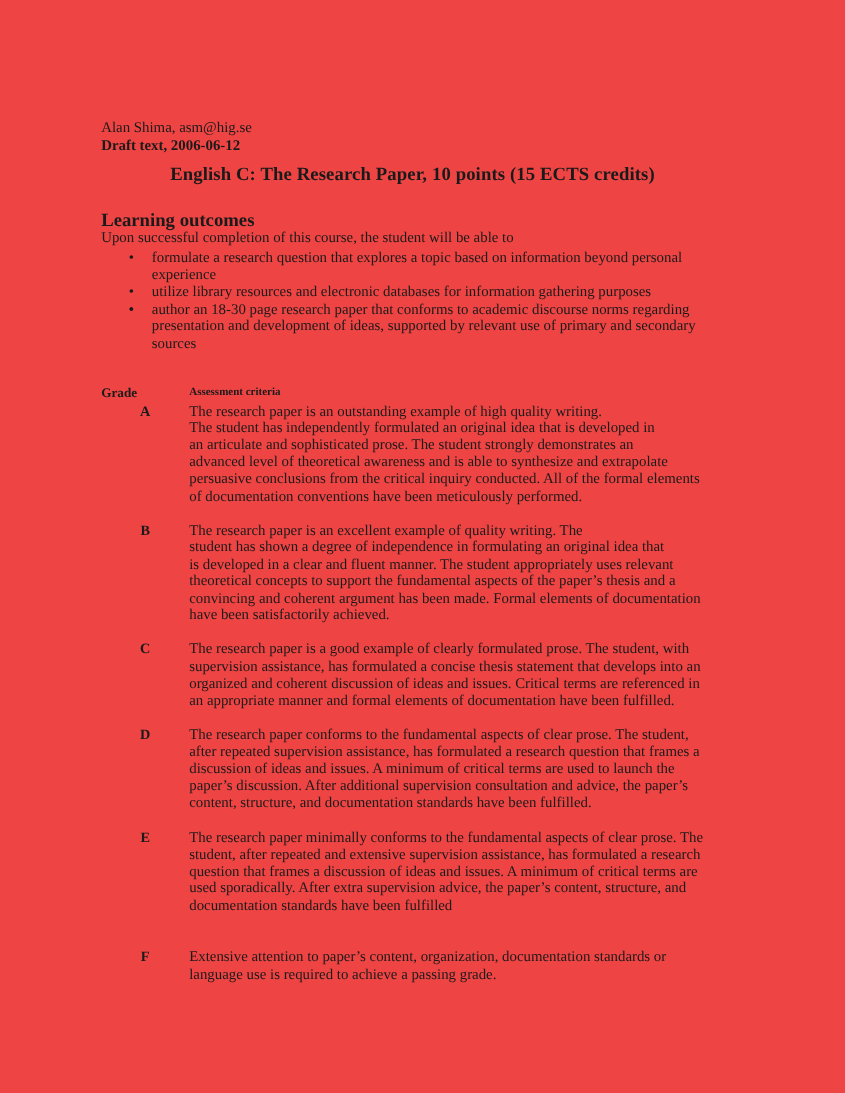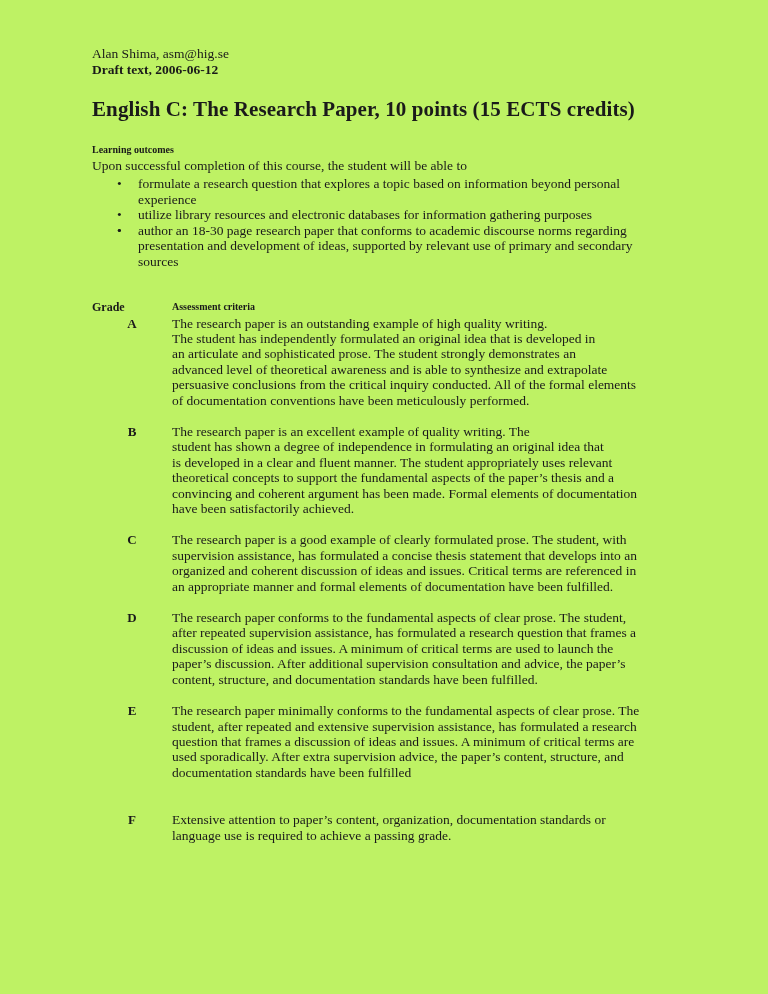--- a/index.html
+++ b/index.html
@@ -12,47 +12,48 @@
     width: 768px;
     height: 994px;
     font-family: "Liberation Serif", "DejaVu Serif", serif;
     color: #1a1a1a;
     -webkit-font-smoothing: antialiased;
   }
   .page {
     position: relative;
     width: 768px;
     height: 994px;
-    background: #bef264;
+    background: #ef4444;
     box-sizing: border-box;
-    padding: 46px 98px 0 92px;
+    padding: 108px 98px 0 92px;
   }
   .doc-header {
     font-size: 13.5px;
     line-height: 15.5px;
   }
   .doc-header .author-line {
     font-weight: normal;
   }
   .doc-header .draft-line {
     font-weight: bold;
   }
   .doc-title {
-    font-size: 21px;
+    text-align: center;
+    font-size: 17px;
     font-weight: bold;
     line-height: 20px;
-    margin-top: 22px;
+    margin-top: 10px;
     margin-right: 12px;
     letter-spacing: 0.1px;
   }
   .section {
     margin-top: 23px;
   }
   .section-heading {
-    font-size: 10px;
+    font-size: 17px;
     font-weight: bold;
     line-height: 16px;
   }
   .section-subheading {
     font-size: 13.5px;
     line-height: 16px;
   }
   ul.outcomes {
     list-style: none;
     margin: 2px 0 0 0;

